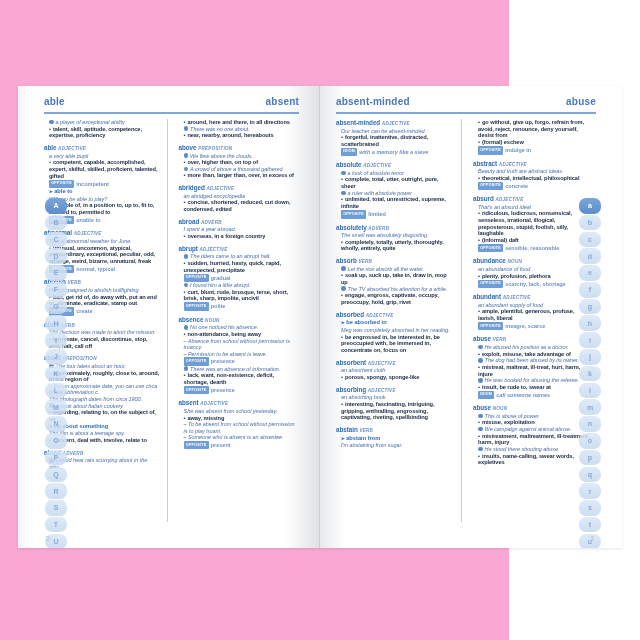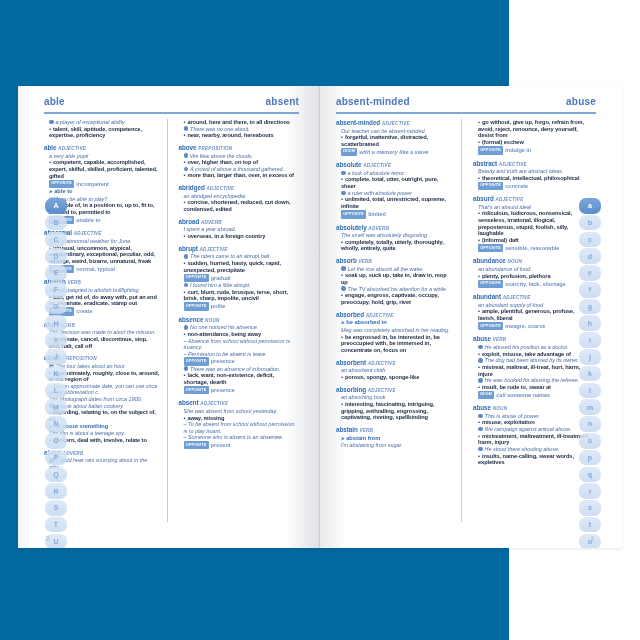--- a/index.html
+++ b/index.html
@@ -8,21 +8,21 @@
     width: 640px; height: 640px;
     background: #ffffff;
     font-family: "Liberation Sans", sans-serif;
     overflow: hidden;
   }
 
   #book {
     position: absolute;
     left: 0; top: 0;
     width: 509px; height: 640px;
-    background: #0369a1;
+    background: #f9a8d4;
   }
 
   
   .spread {
     position: absolute;
     left: 18px; top: 86px;
     width: 604px; height: 462px;
     display: flex;
     background: #fdfdfd;
     box-shadow: 0 1px 3px rgba(0,0,0,0.10);

